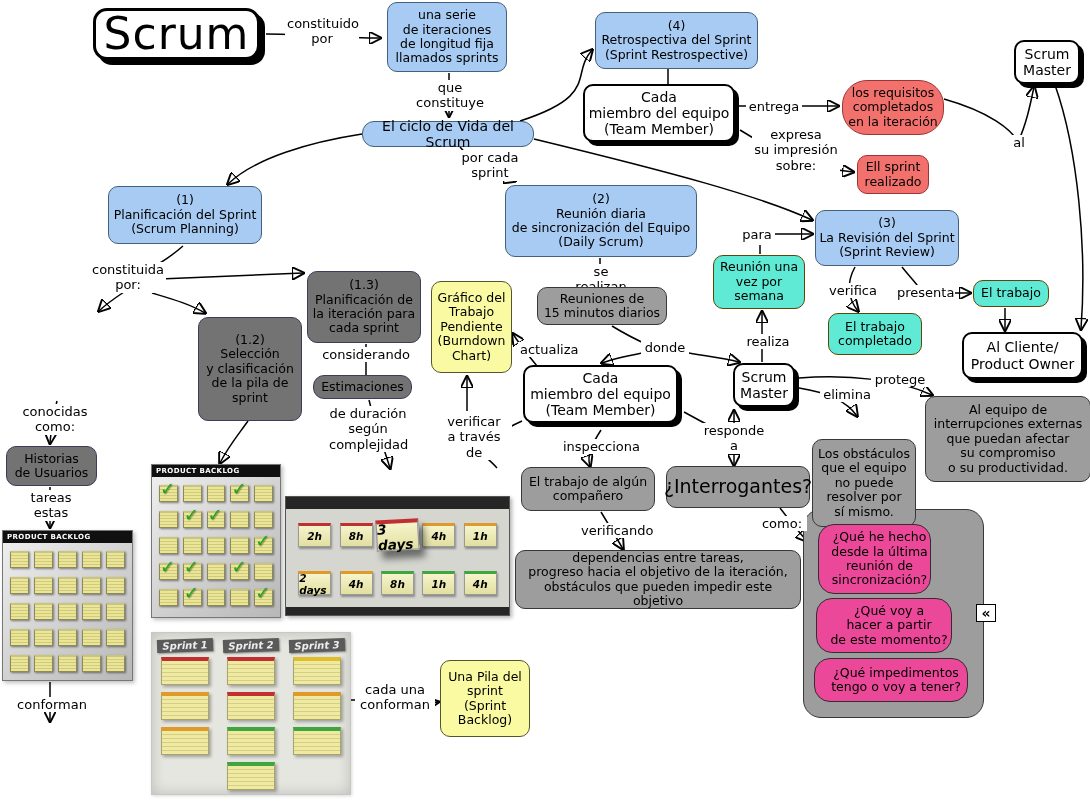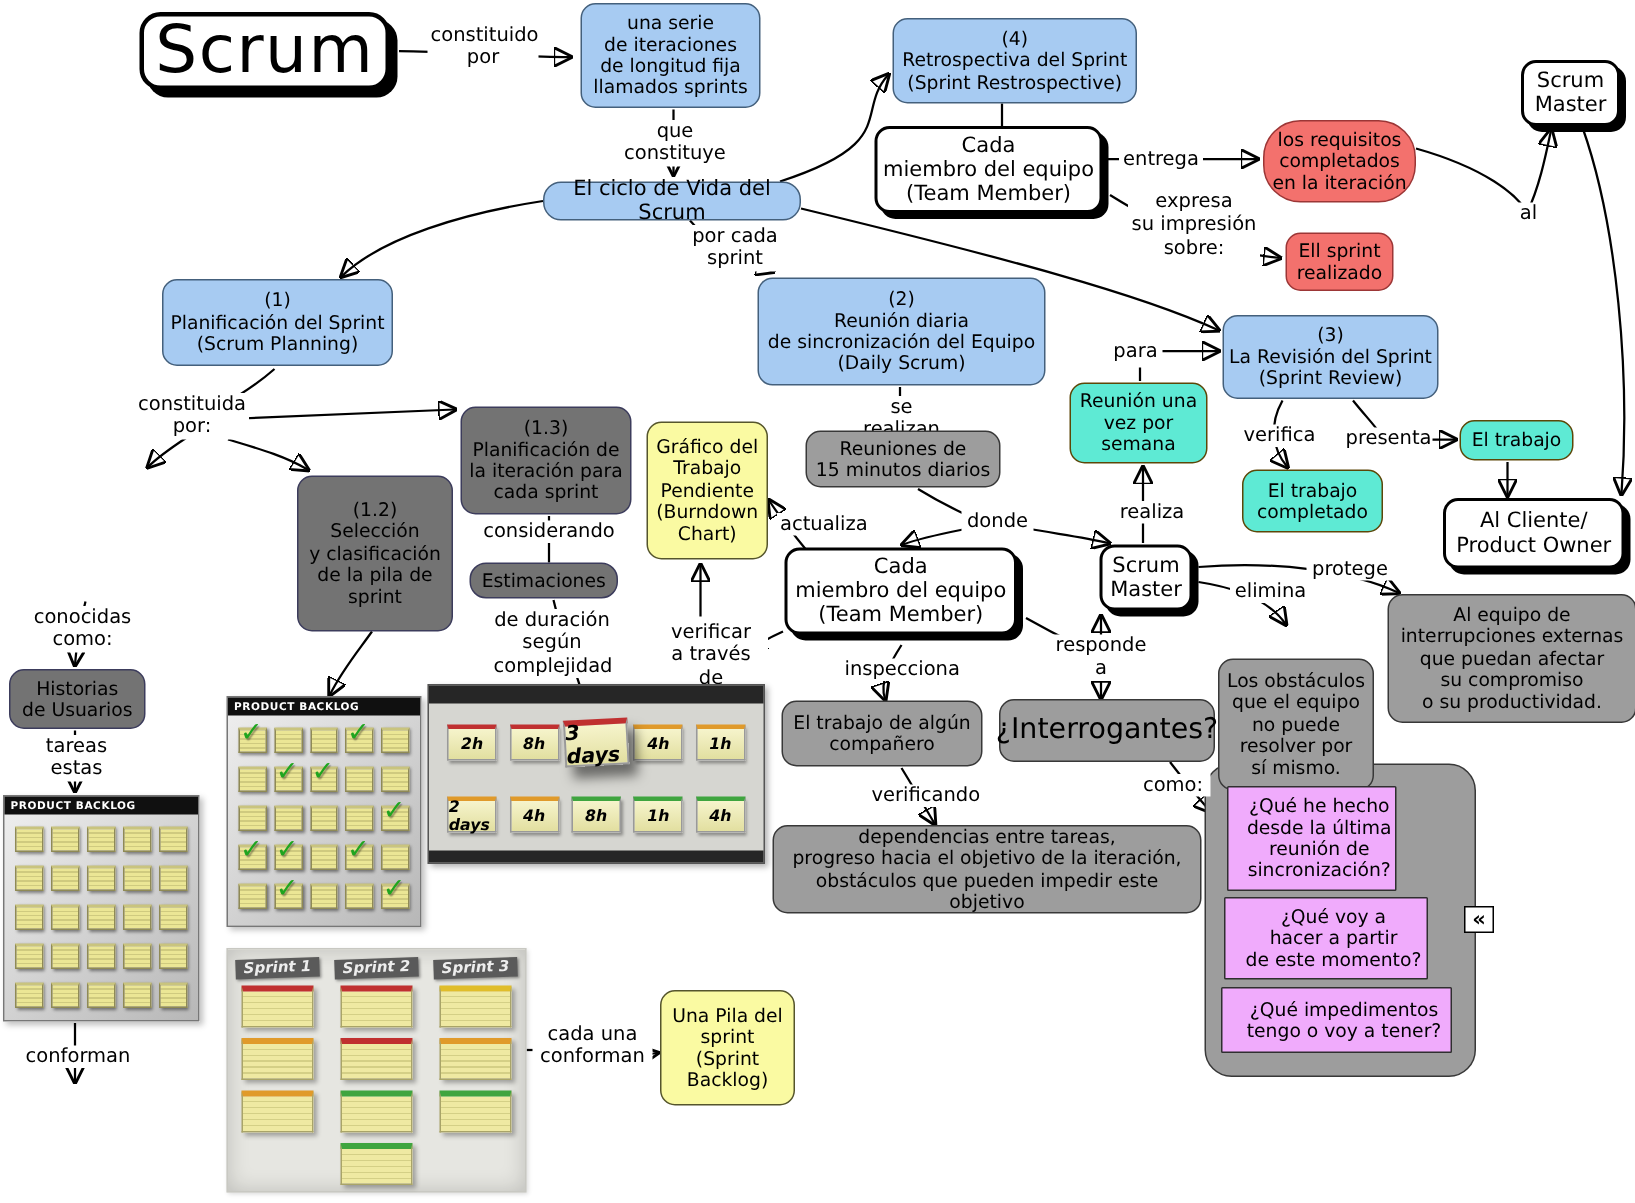--- a/index.html
+++ b/index.html
@@ -17,21 +17,21 @@
   .yellow{background:#FAFAA2;border-color:#55552c;}
   .gray{background:#9D9D9D;border-color:#383838;}
   .white{background:#fff;border:2px solid #000;box-shadow:4px 4px 0 #000;}
   .big{font-size:14px;}
   .scrum-title{font-size:44px;border:3px solid #000;border-radius:14px;box-shadow:5px 5px 0 #000;
                font-weight:400;letter-spacing:1px;}
   .interrog{font-size:19px;}
   .elabel{position:absolute;text-align:center;white-space:pre-line;font-size:13px;line-height:1.18;
           background:#fff;z-index:2;padding:0 2px;}
   .container-gray{position:absolute;background:#9D9D9D;border:1px solid #383838;border-radius:18px;z-index:2;}
-  .qbox{border-radius:1px;background:#f0abfc;border:1.5px solid #2f2f2f;z-index:4;padding-left:12px;}
+  .qbox{border-radius:16px;background:#ec4899;border:1.5px solid #2f2f2f;z-index:4;padding-left:12px;}
   .collapse{position:absolute;z-index:5;background:#fff;border:1px solid #000;width:18px;height:16px;
             display:flex;align-items:center;justify-content:center;font-weight:bold;font-size:14px;}
   
   .board{position:absolute;z-index:2;box-sizing:border-box;}
   .backlog{background:linear-gradient(135deg,#f0f0f0,#b7b7b7);border:1px solid #777;
            box-shadow:2px 2px 4px rgba(0,0,0,.25);}
   .bl-h{background:#101010;color:#fff;font-size:7px;font-weight:bold;letter-spacing:.4px;
         padding:2px 4px;white-space:nowrap;overflow:hidden;}
   .bl-grid{display:grid;grid-template-columns:repeat(5,1fr);gap:9px 5px;padding:8px 7px;}
   .note{position:relative;height:14px;border:1px solid #8f8a55;border-top:2px solid #c9c47e;
@@ -335,21 +335,21 @@
           <b class="chk">✓</b>
         </i>
       <i class="note"></i>
         <i class="note"></i>
       <i class="note">
           <b class="chk">✓</b>
         </i>
     </div>
   </div>
 
-  <div class="board taskboard" style="left:285px;top:456px;width:225px;height:120px;">
+  <div class="board taskboard" style="left:285px;top:496px;width:225px;height:120px;">
     <div class="tb-bar" style="height:12px;"></div>
     <div class="tb-row" style="margin-top:14px;">
       <i class="tnote r">
           <span>2h</span>
         </i>
       <i class="tnote r">
           <span>8h</span>
         </i>
       <i class="tnote r lift">
           <span>3 days</span>

